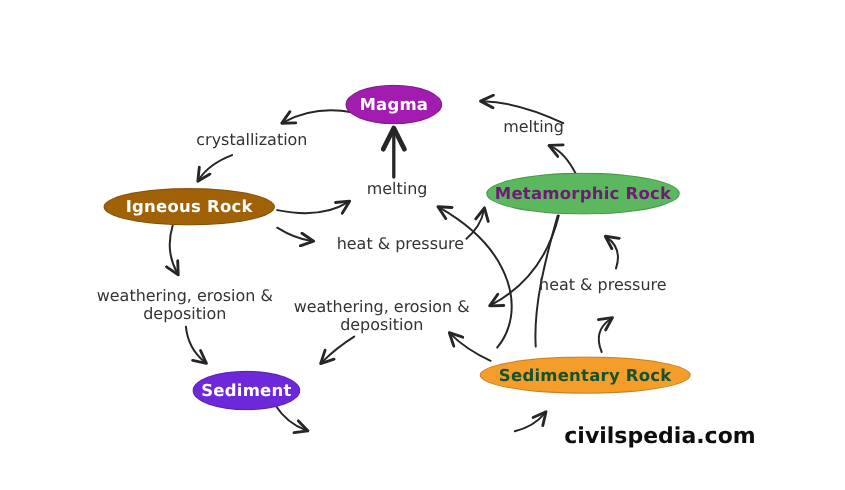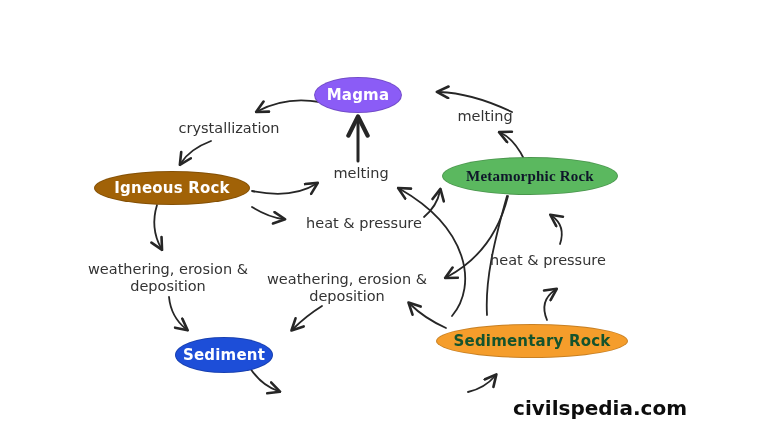--- a/index.html
+++ b/index.html
@@ -5,21 +5,21 @@
   html,body{margin:0;padding:0;background:#fff;}
   #stage{position:relative;width:768px;height:445px;background:#ffffff;overflow:hidden;
          font-family:"DejaVu Sans", sans-serif;}
   #arrows{position:absolute;left:0;top:0;width:768px;height:445px;}
   .node{position:absolute;border-radius:50%;display:flex;align-items:center;justify-content:center;
         font-weight:bold;font-size:15px;letter-spacing:.2px;border:1px solid rgba(0,0,0,0.18);
         box-sizing:border-box;white-space:nowrap;}
   .lbl{position:absolute;transform:translate(-50%,-50%);color:#333;font-size:14.5px;
        text-align:center;line-height:1.15;white-space:nowrap;}
   .watermark{position:absolute;transform:translate(-50%,-50%);color:#0d0d0d;font-size:20px;
-       font-weight:bold;white-space:nowrap;margin-top:12px;}
+       font-weight:bold;white-space:nowrap;}
 </style>
 </head>
 <body>
 
 <div id="stage">
 
   <svg id="arrows" viewBox="0 0 768 445" xmlns="http://www.w3.org/2000/svg">
     <defs>
       <marker id="ah" viewBox="0 0 10 10" refX="7.5" refY="5" markerWidth="8" markerHeight="8" orient="auto-start-reverse">
         <path d="M 1 1 L 9 5 L 1 9" fill="none" stroke="#262626" stroke-width="1.8" stroke-linecap="round" stroke-linejoin="round"></path>
@@ -41,27 +41,27 @@
       <path d="M 322 306 Q 306 316 293 329" marker-end="url(#ah)"></path>
       <path d="M 250 368 Q 261 385 278 391" marker-end="url(#ah)"></path>
       <path d="M 468 392 Q 485 388 495 376" marker-end="url(#ah)"></path>
       <path d="M 547 320 Q 539 301 555 290" marker-end="url(#ah)"></path>
       <path d="M 560 244 Q 566 226 552 216" marker-end="url(#ah)"></path>
       <path d="M 452 316 C 478 285 468 228 400 189" marker-end="url(#ah)"></path>
       <path d="M 507 196 C 494 242 485 280 487 315"></path>
     </g>
   </svg>
 
-  <div class="node" style="left: 314px; top: 77px; width: 88px; height: 36px; background: #8b5cf6; color: rgb(255, 255, 255);">Magma</div>
+  <div class="node" style="left: 314px; top: 77px; width: 88px; height: 36px; background: #a21caf; color: rgb(255, 255, 255);">Magma</div>
 
   <div class="node" style="left: 94px; top: 171px; width: 156px; height: 34px; background: #a16207; color: rgb(255, 255, 255);">Igneous Rock</div>
 
-  <div class="node" style="left: 442px; top: 157px; width: 176px; height: 38px; background: rgb(91, 184, 95); color: #0f172a; font-family: Liberation Serif, serif;">Metamorphic Rock</div>
+  <div class="node" style="left: 442px; top: 157px; width: 176px; height: 38px; background: rgb(91, 184, 95); color: #701a75;">Metamorphic Rock</div>
 
-  <div class="node" style="left: 175px; top: 337px; width: 98px; height: 36px; background: #1d4ed8; color: rgb(255, 255, 255);">Sediment</div>
+  <div class="node" style="left: 175px; top: 337px; width: 98px; height: 36px; background: #6d28d9; color: rgb(255, 255, 255);">Sediment</div>
 
   <div class="node" style="left: 436px; top: 324px; width: 192px; height: 34px; background: rgb(245, 157, 43); color: #14532d;">Sedimentary Rock</div>
 
   <div class="lbl" style="left:229px;top:128px;">crystallization</div>
 
   <div class="lbl" style="left:361px;top:173px;">melting</div>
 
   <div class="lbl" style="left:364px;top:223px;">heat &amp; pressure</div>
 
   <div class="lbl" style="left:485px;top:116px;">melting</div>

